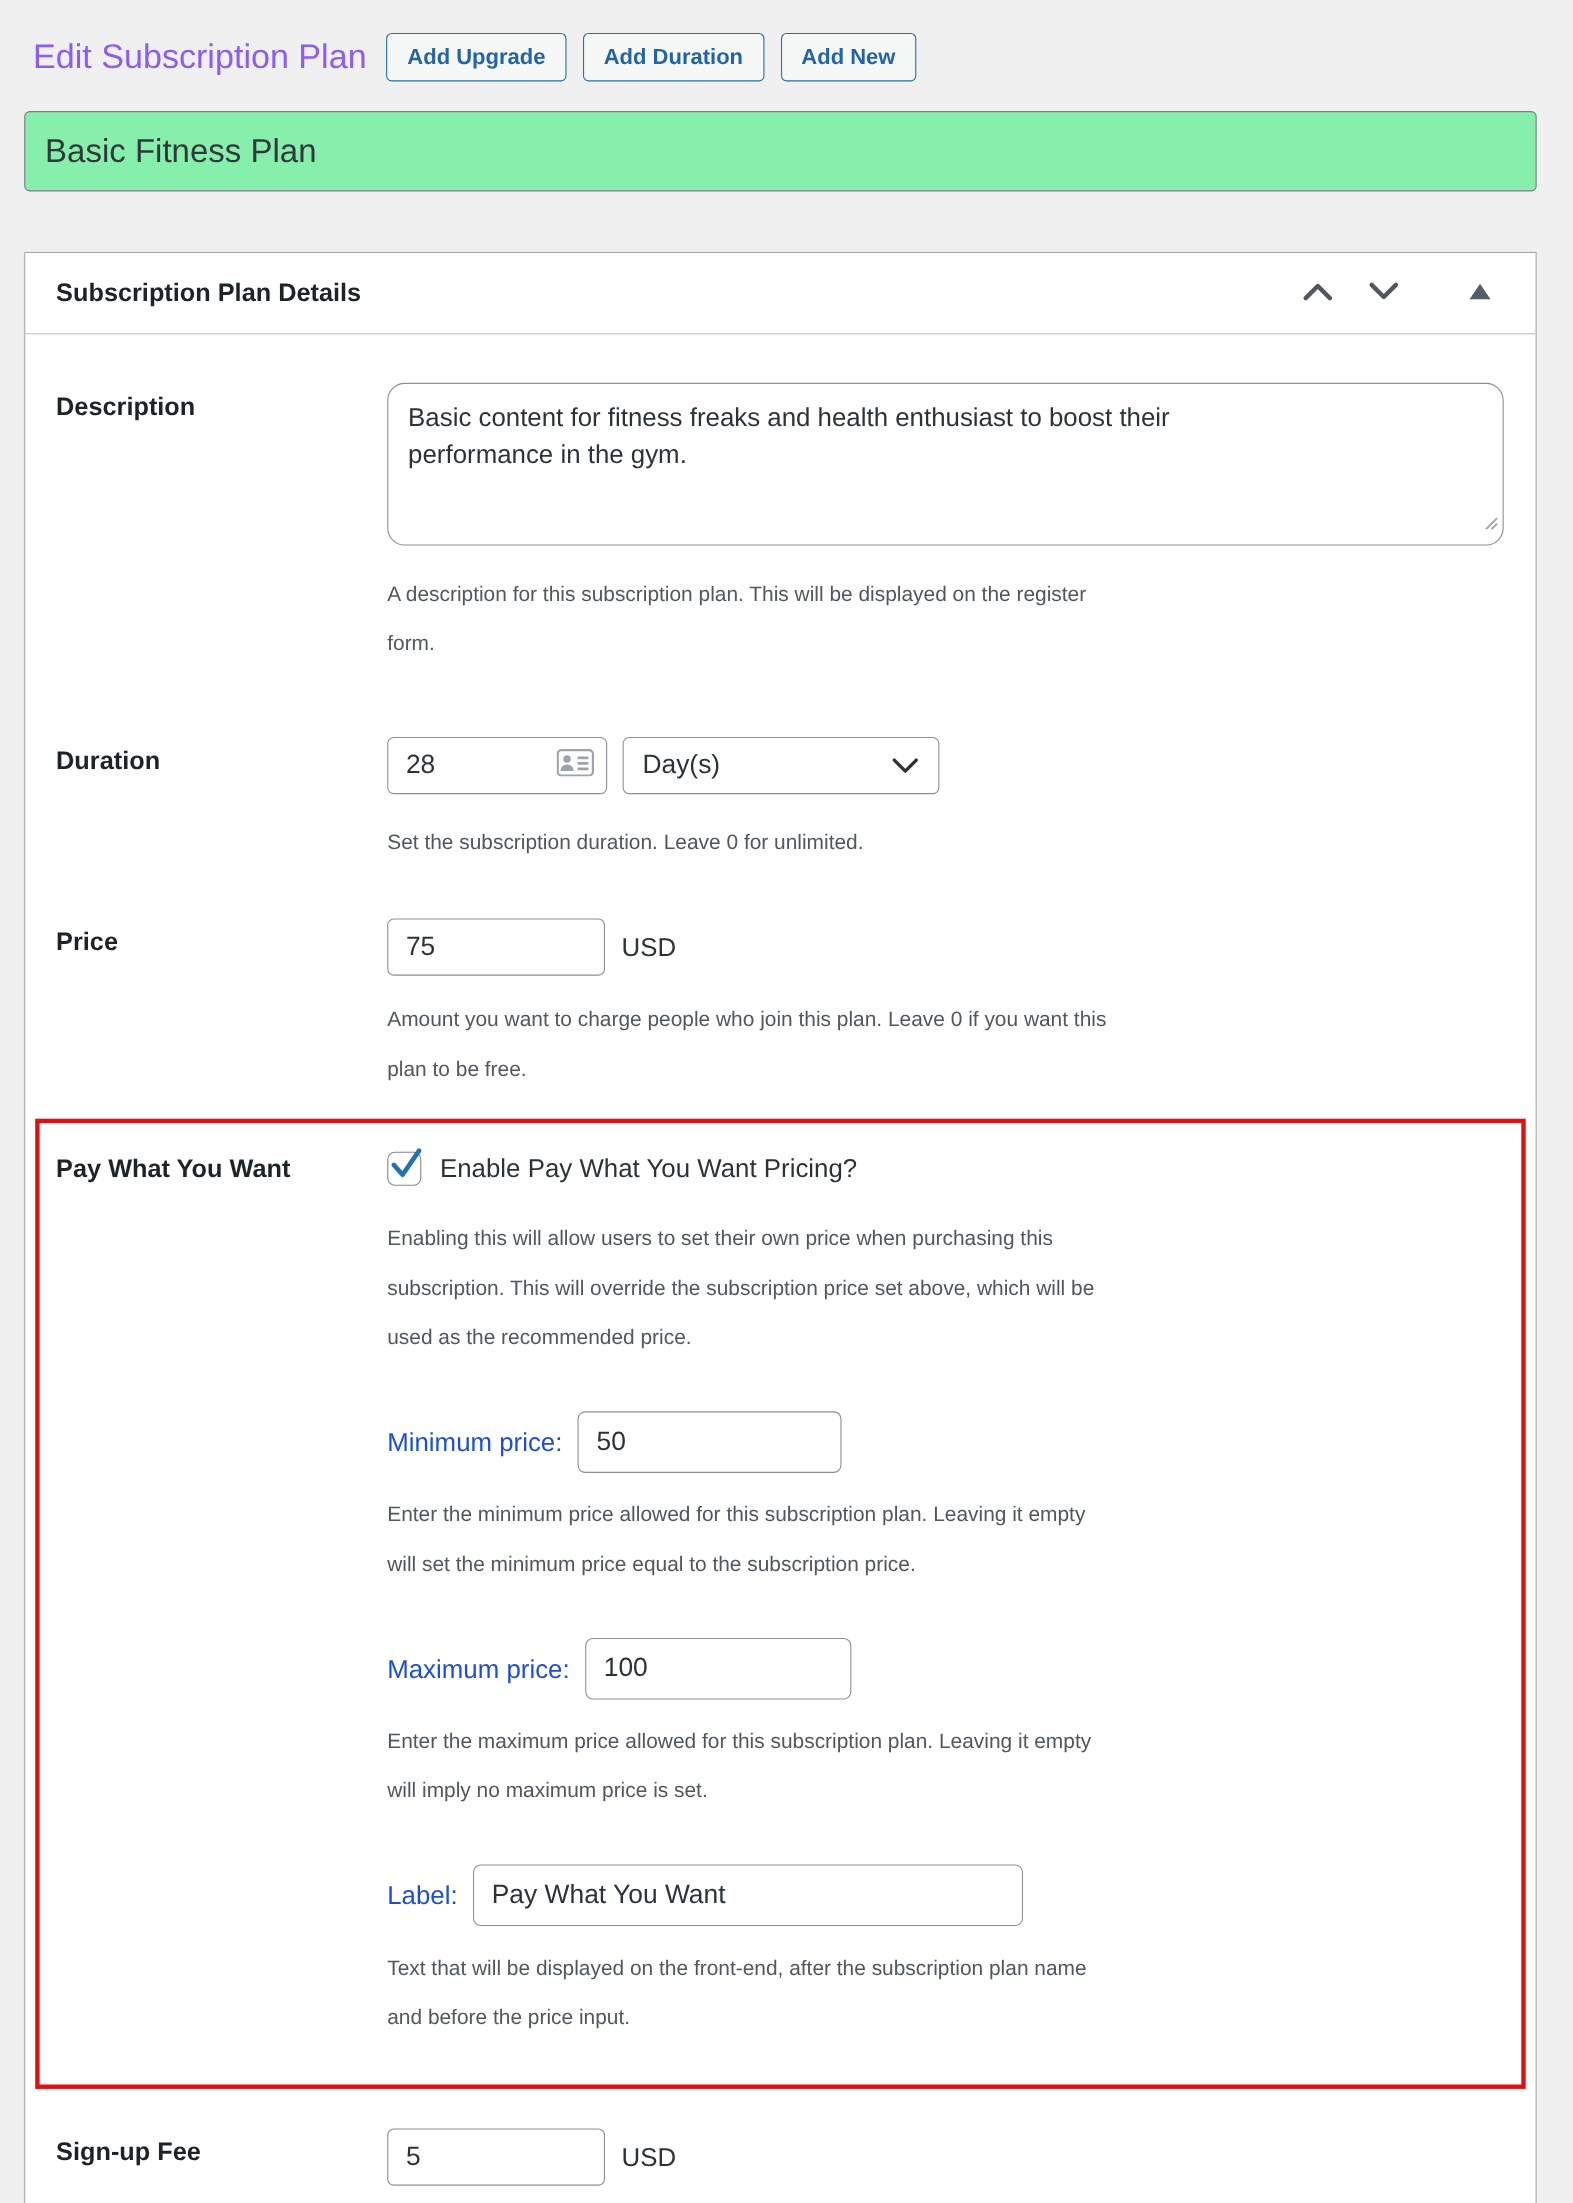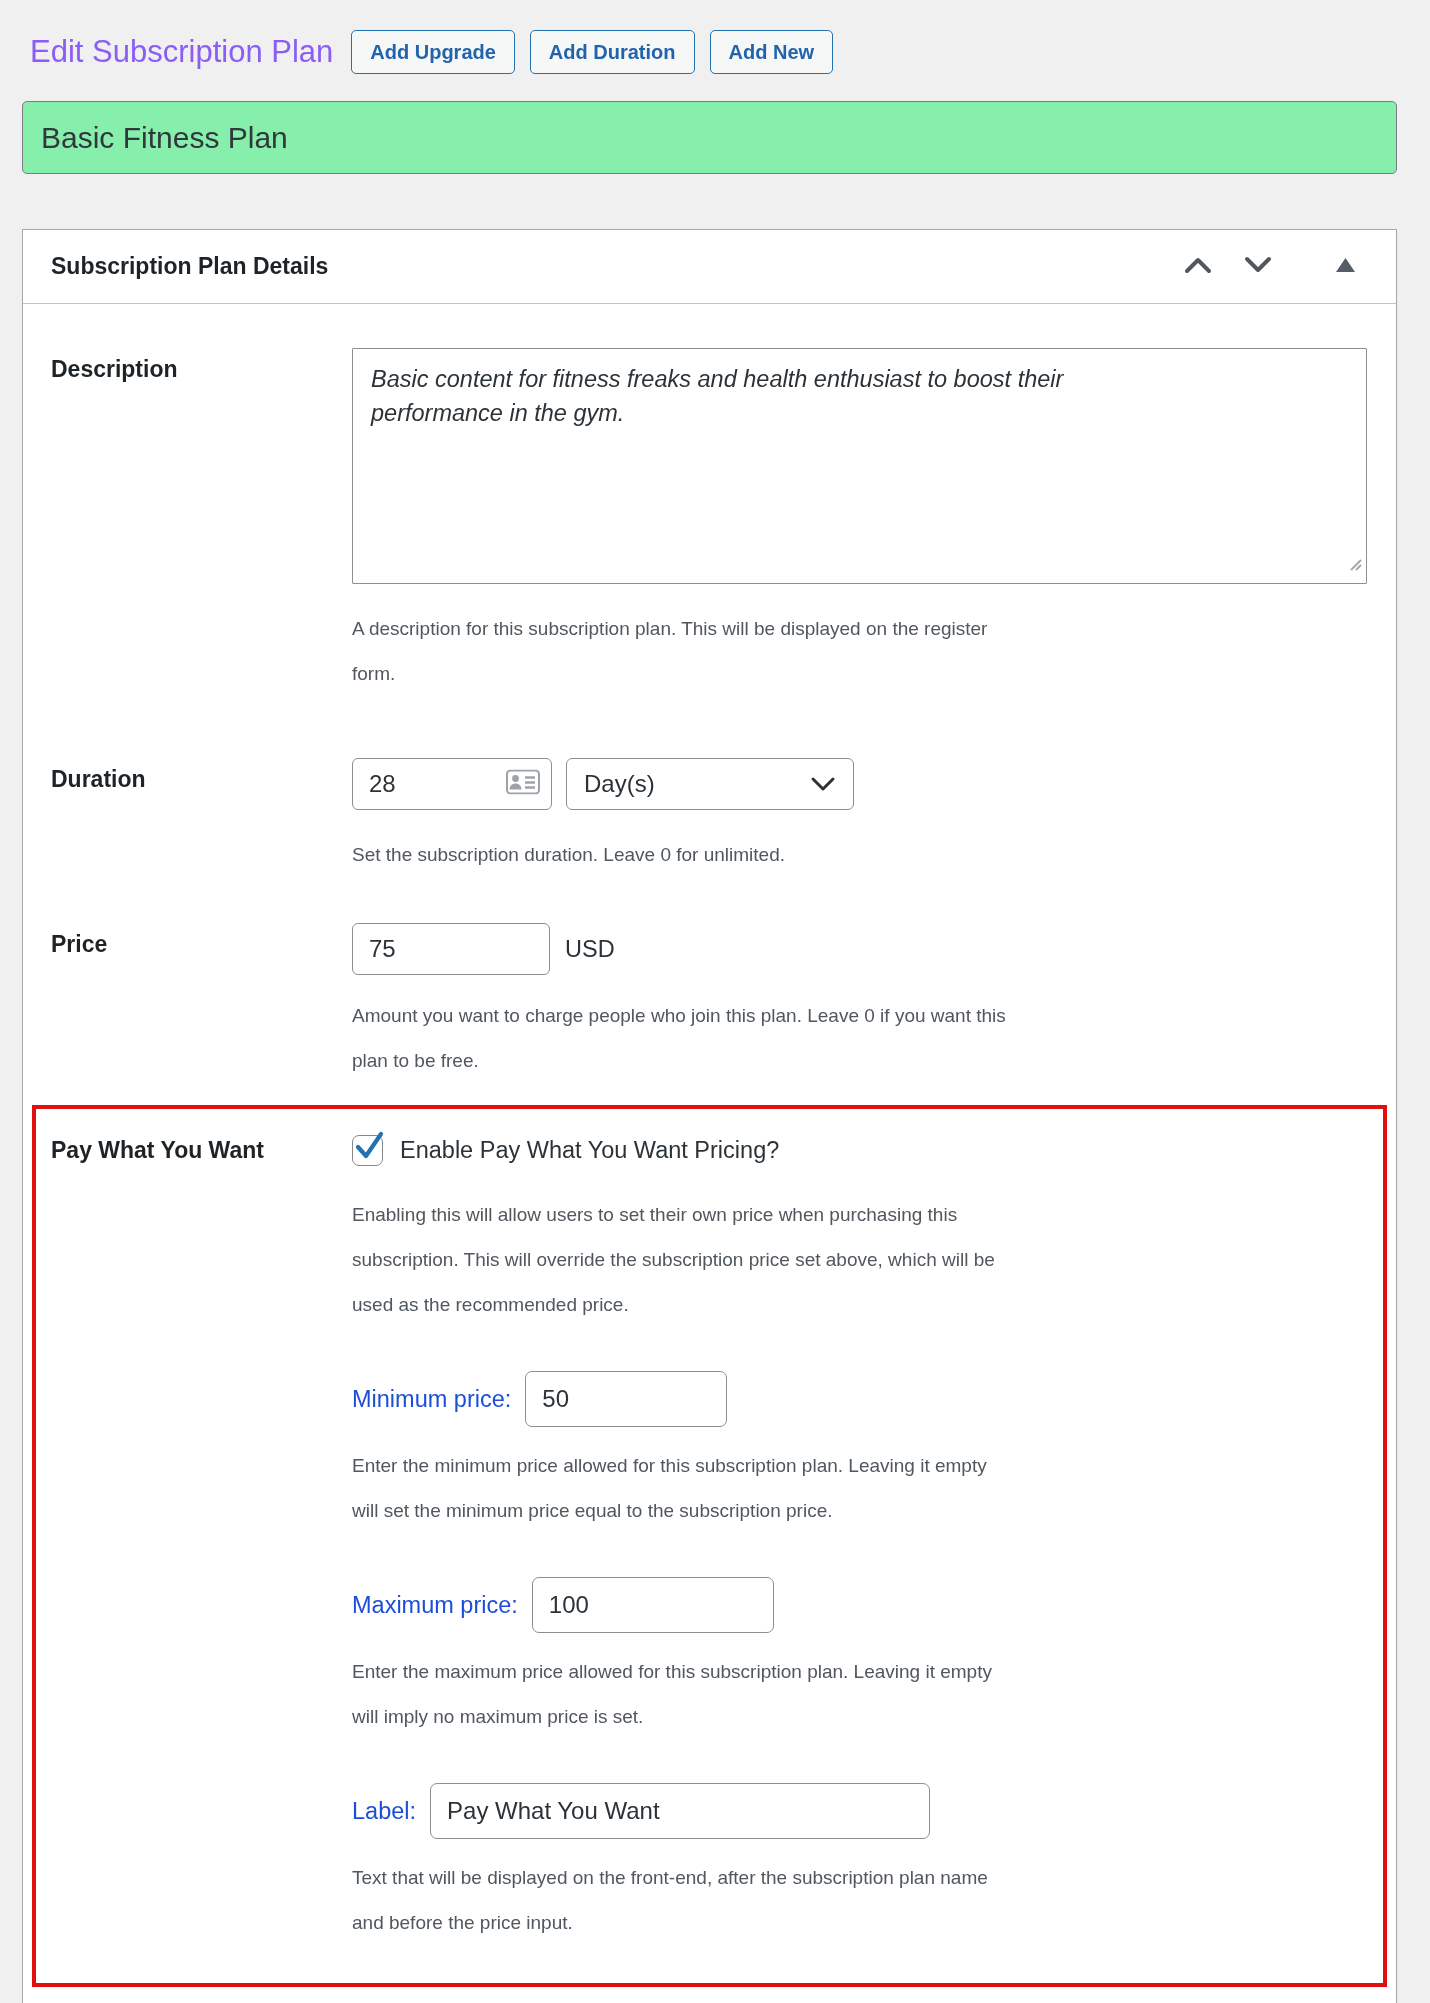--- a/index.html
+++ b/index.html
@@ -57,24 +57,24 @@
   }
 
   
   .text-input {
     height:52px; border:1px solid #8c8f94; border-radius:6px;
     font-size:24px; color:#2c3338; padding:0 16px; background:#fff;
     font-family:"Liberation Sans", sans-serif;
   }
   .textarea-wrap { position:relative; width:1015px; }
   .desc-textarea {
-    width:1015px; height:236px; resize:none;
-    border:1px solid #8c8f94; border-radius:1px;
+    width:1015px; height:148px; resize:none;
+    border:1px solid #8c8f94; border-radius:16px;
     padding:13px 18px; font-size:23.5px; line-height:1.45; color:#2c3338;
-    font-family:"Liberation Sans", sans-serif; white-space:pre-line; display:block;font-style:italic;
+    font-family:"Liberation Sans", sans-serif; white-space:pre-line; display:block;
   }
   .resize-glyph { position:absolute; right:4px; bottom:8px; }
 
   .inline-field { display:flex; align-items:center; }
   .input-wrap { position:relative; display:inline-block; }
   .autofill-icon { position:absolute; right:12px; top:50%; transform:translateY(-50%); }
   .duration-input { width:200px; padding-right:58px; }
   .fake-select {
     width:288px; height:52px; border:1px solid #8c8f94; border-radius:6px;
     background:#fff; display:flex; align-items:center; padding:0 17px;
@@ -95,21 +95,21 @@
   .checkbox {
     width:31px; height:31px; border:1.5px solid #84888d; border-radius:7px;
     background:#fff; position:relative; flex:none; cursor:pointer;
   }
   .checkbox svg { position:absolute; left:3px; top:-5px; overflow:visible; }
   .check-label { font-size:23.5px; color:#2c3338; margin-left:17px; }
   .pwyw-desc { margin-top:26px; }
   .sub-row { display:flex; align-items:center; margin-top:44px; }
   .sub-label { font-size:23.5px; color:#1d4ed8; }
   .sub-input { height:56px; margin-left:14px; border-radius:7px; }
-  .min-input { width:202px; }
+  .min-input { width:240px; }
   .max-input { width:242px; }
   .label-input { width:500px; }
   .sub-help { margin-top:16px; }
 
   .signup-row { margin-top:36px; }
 </style>
 </head>
 <body>
 
 <div class="page">

